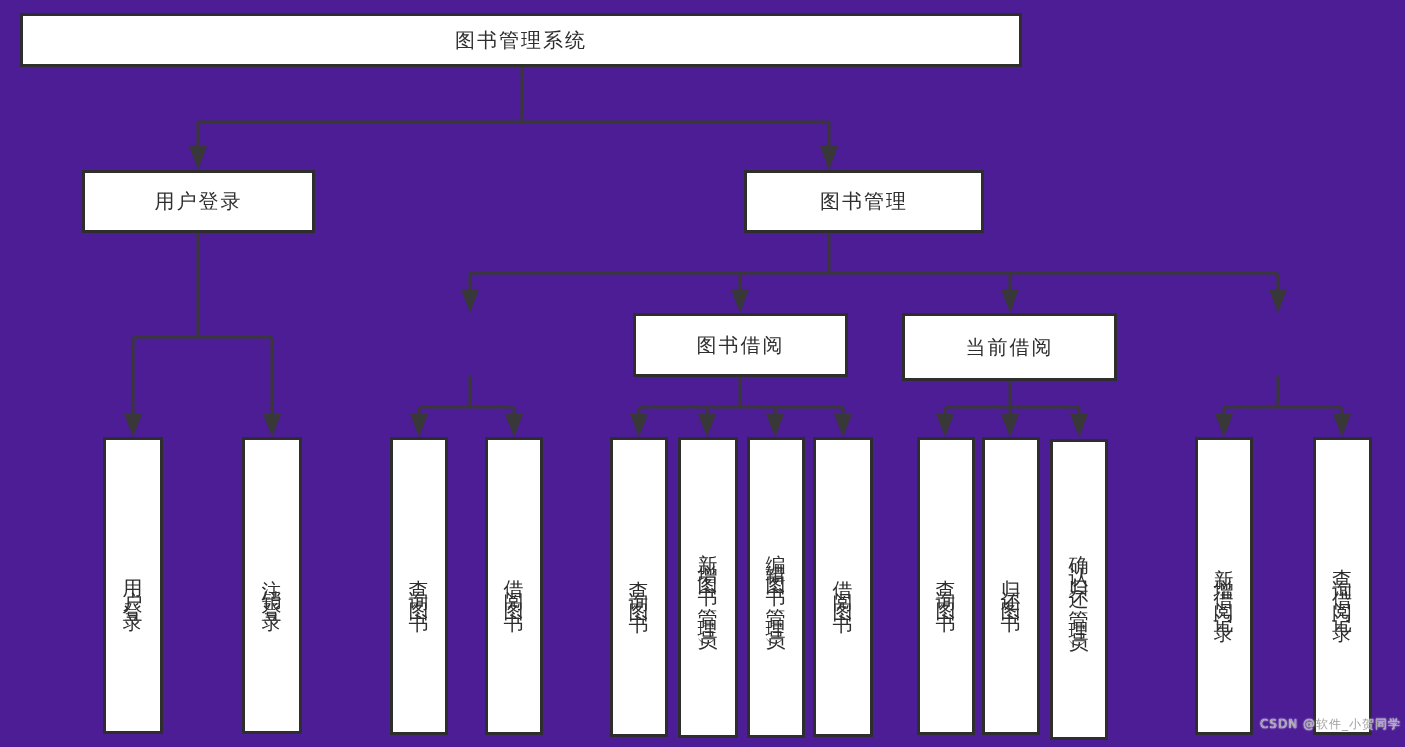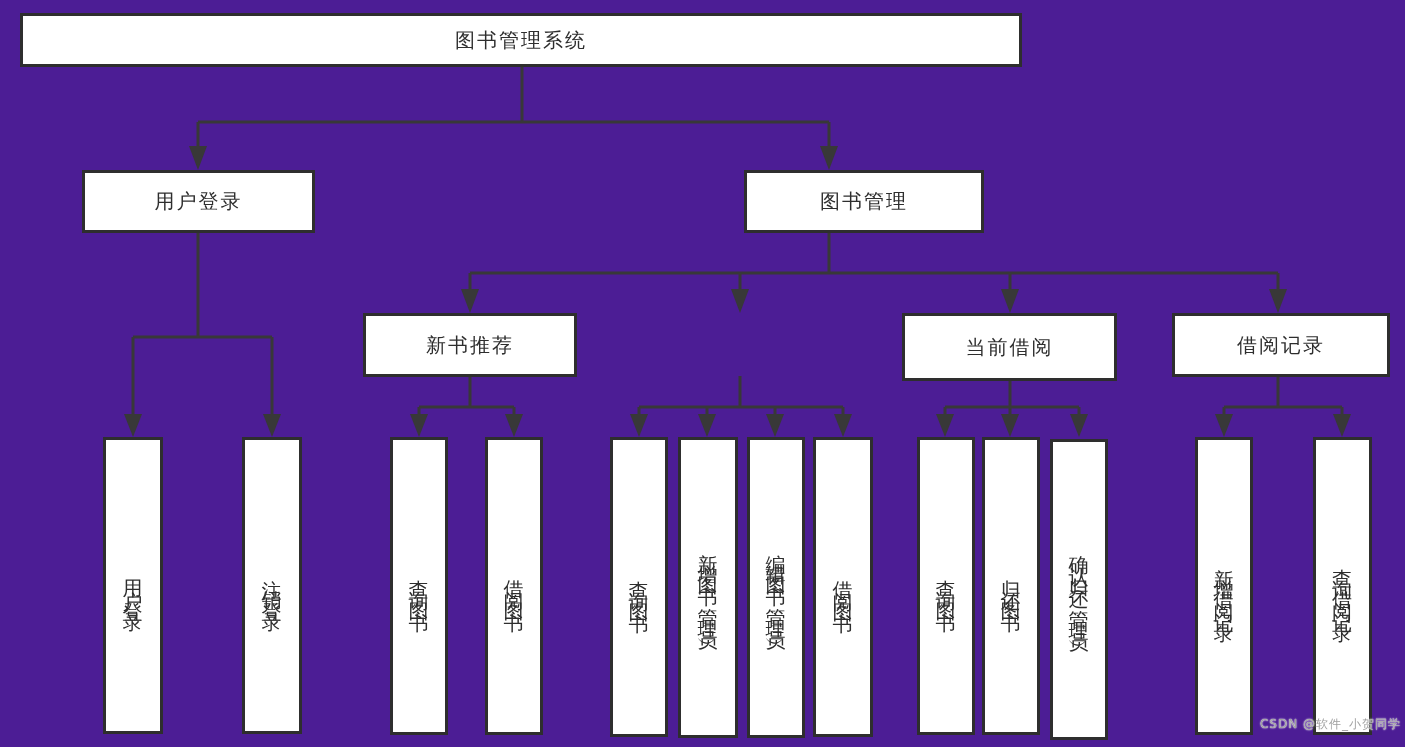--- a/index.html
+++ b/index.html
@@ -110,28 +110,25 @@
     <span>图书管理系统</span>
   </div>
 
   <div class="node hnode" style="left:82px; top:170px; width:233px; height:63px;">
     <span>用户登录</span>
   </div>
   <div class="node hnode" style="left:712px; top:170px; width:240px; height:63px;margin-left:32px;">
     <span>图书管理</span>
   </div>
 
-  <div class="node hnode" style="left:363px; top:313px; width:214px; height:64px;">
-    <span>新书推荐</span>
+  <div class="node hnode" style="left:633px; top:313px; width:215px; height:64px;">
+    <span>图书借阅</span>
   </div>
   <div class="node hnode" style="left:902px; top:313px; width:215px; height:68px;">
     <span>当前借阅</span>
-  </div>
-  <div class="node hnode" style="left:1172px; top:313px; width:218px; height:64px;">
-    <span>借阅记录</span>
   </div>
 
   <div class="node vnode" style="left:103px; top:437px; width:60px; height:297px;">
     <span class="vtext">用户登录</span>
   </div>
   <div class="node vnode" style="left:242px; top:437px; width:60px; height:297px;">
     <span class="vtext">注销登录</span>
   </div>
 
   <div class="node vnode" style="left:390px; top:437px; width:58px; height:298px;">

